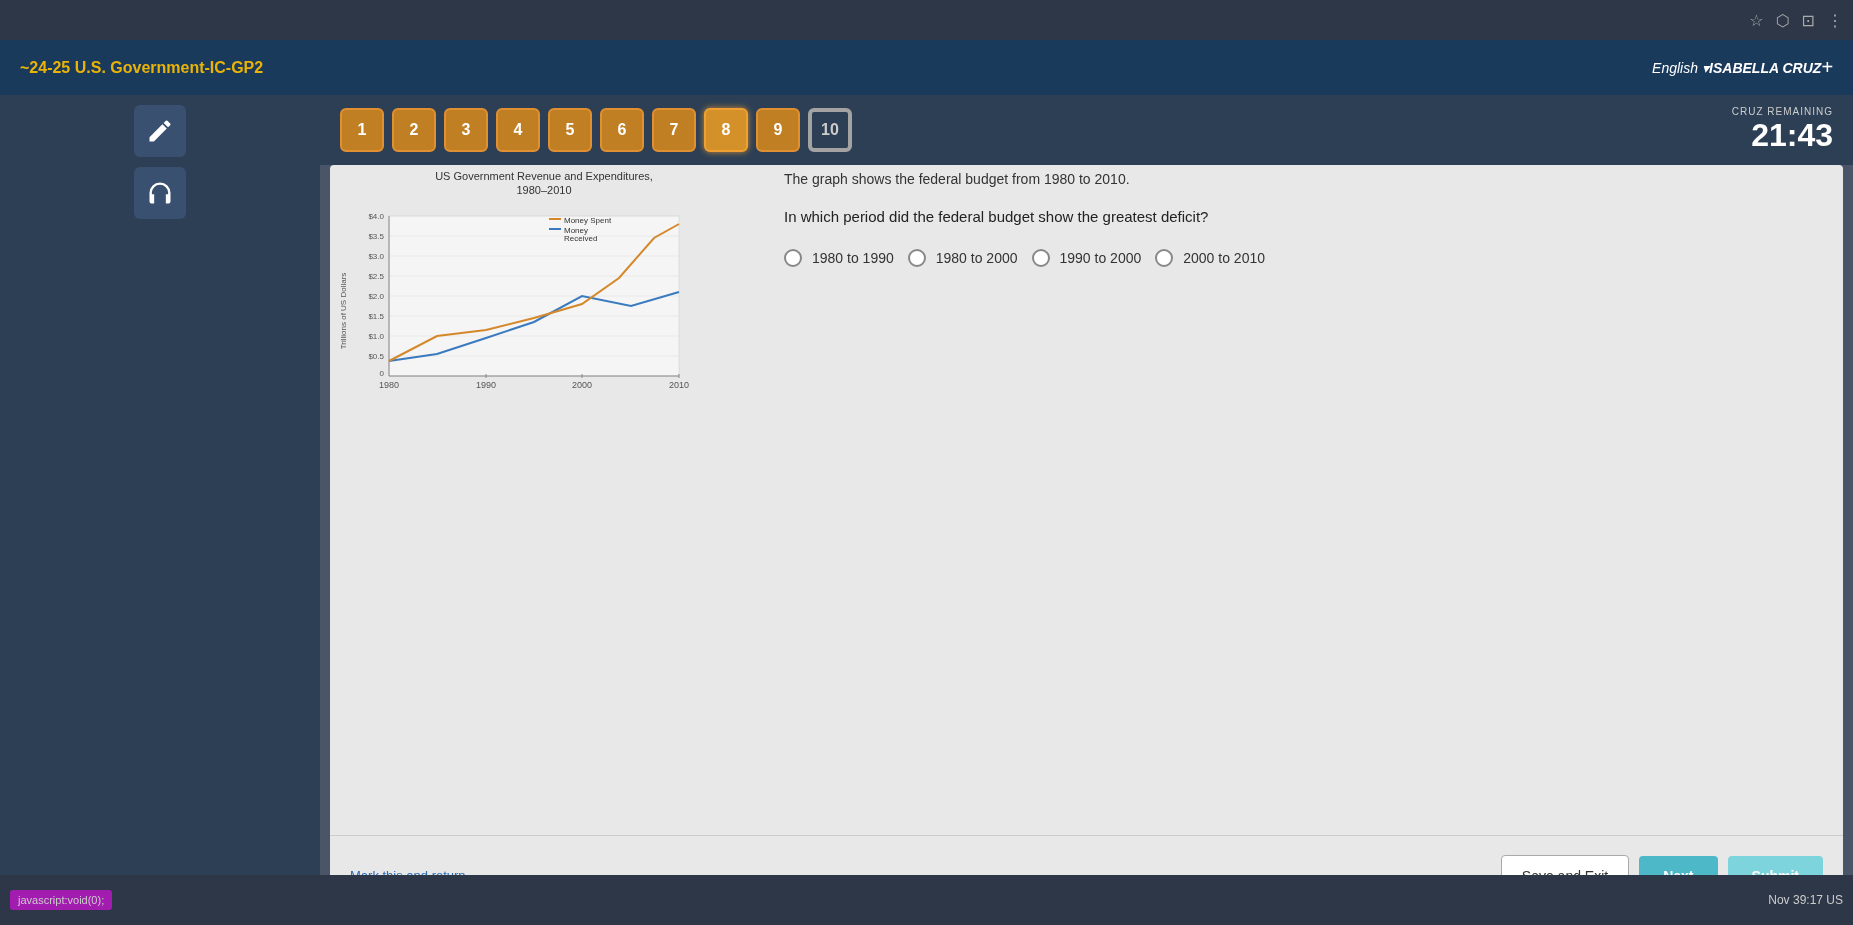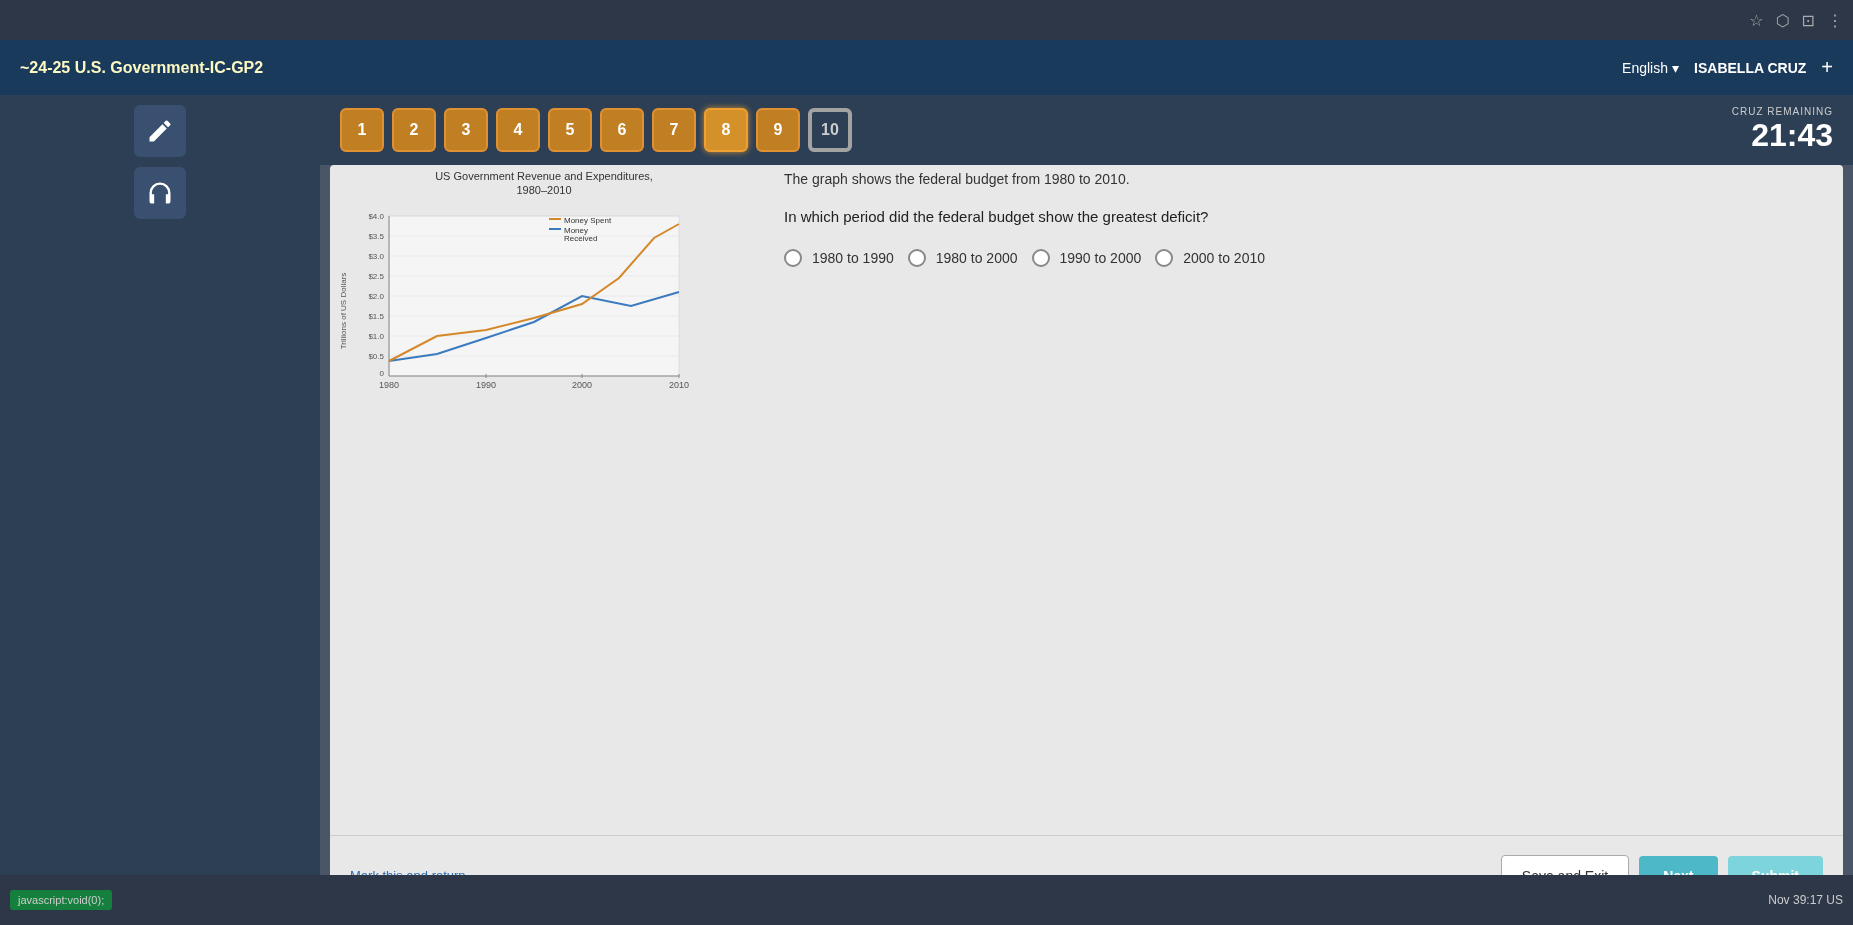--- a/index.html
+++ b/index.html
@@ -37,29 +37,29 @@
     .header-bar {
       width: 100%;
       height: 55px;
       background: #1a3a5c;
       display: flex;
       align-items: center;
       padding: 0 20px;
       position: relative;
     }
     .course-title {
-      color: #fef9c3;
+      color: #eab308;
       font-size: 16px;
       font-weight: bold;
     }
     .header-right {
       margin-left: auto;
       display: flex;
       align-items: center;
-      gap: 15px;
+      font-style: italic;
     }
     .language-selector {
       color: #fff;
       font-size: 14px;
       display: flex;
       align-items: center;
       gap: 4px;
       cursor: pointer;
     }
     .user-name {
@@ -311,21 +311,21 @@
       height: 50px;
       background: #2d3748;
       display: flex;
       align-items: center;
       padding: 0 10px;
       gap: 10px;
     }
     .taskbar-item {
       font-size: 11px;
       color: #ccc;
-      background: #15803d;
+      background: #a21caf;
       padding: 4px 8px;
       border-radius: 3px;
     }
     .taskbar-right {
       margin-left: auto;
       display: flex;
       align-items: center;
       color: #ccc;
       font-size: 12px;
     }

